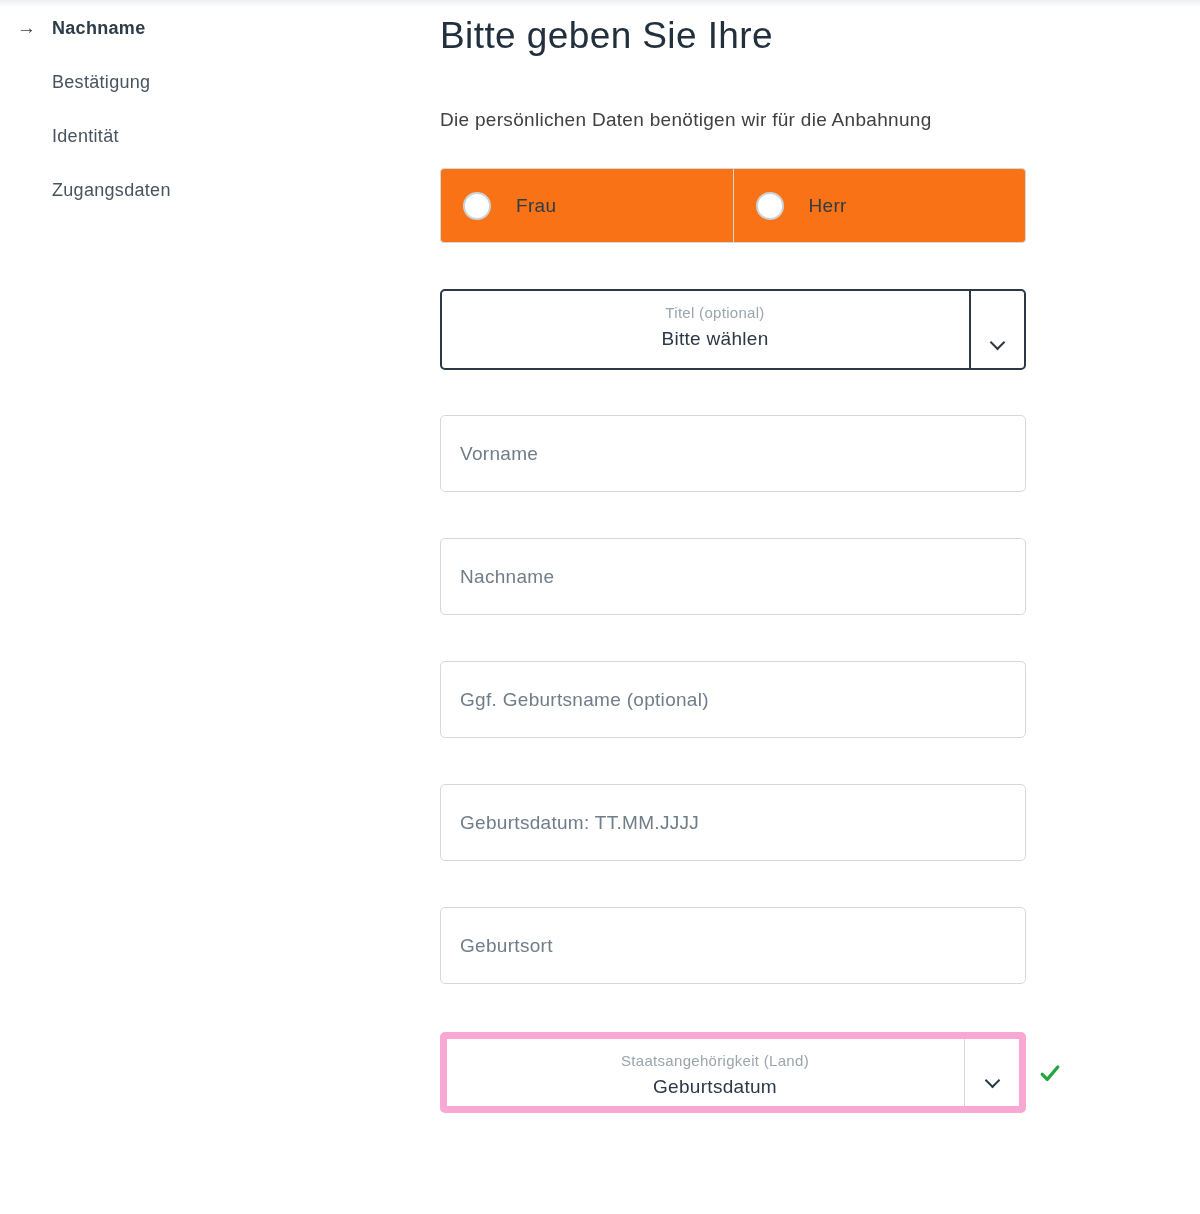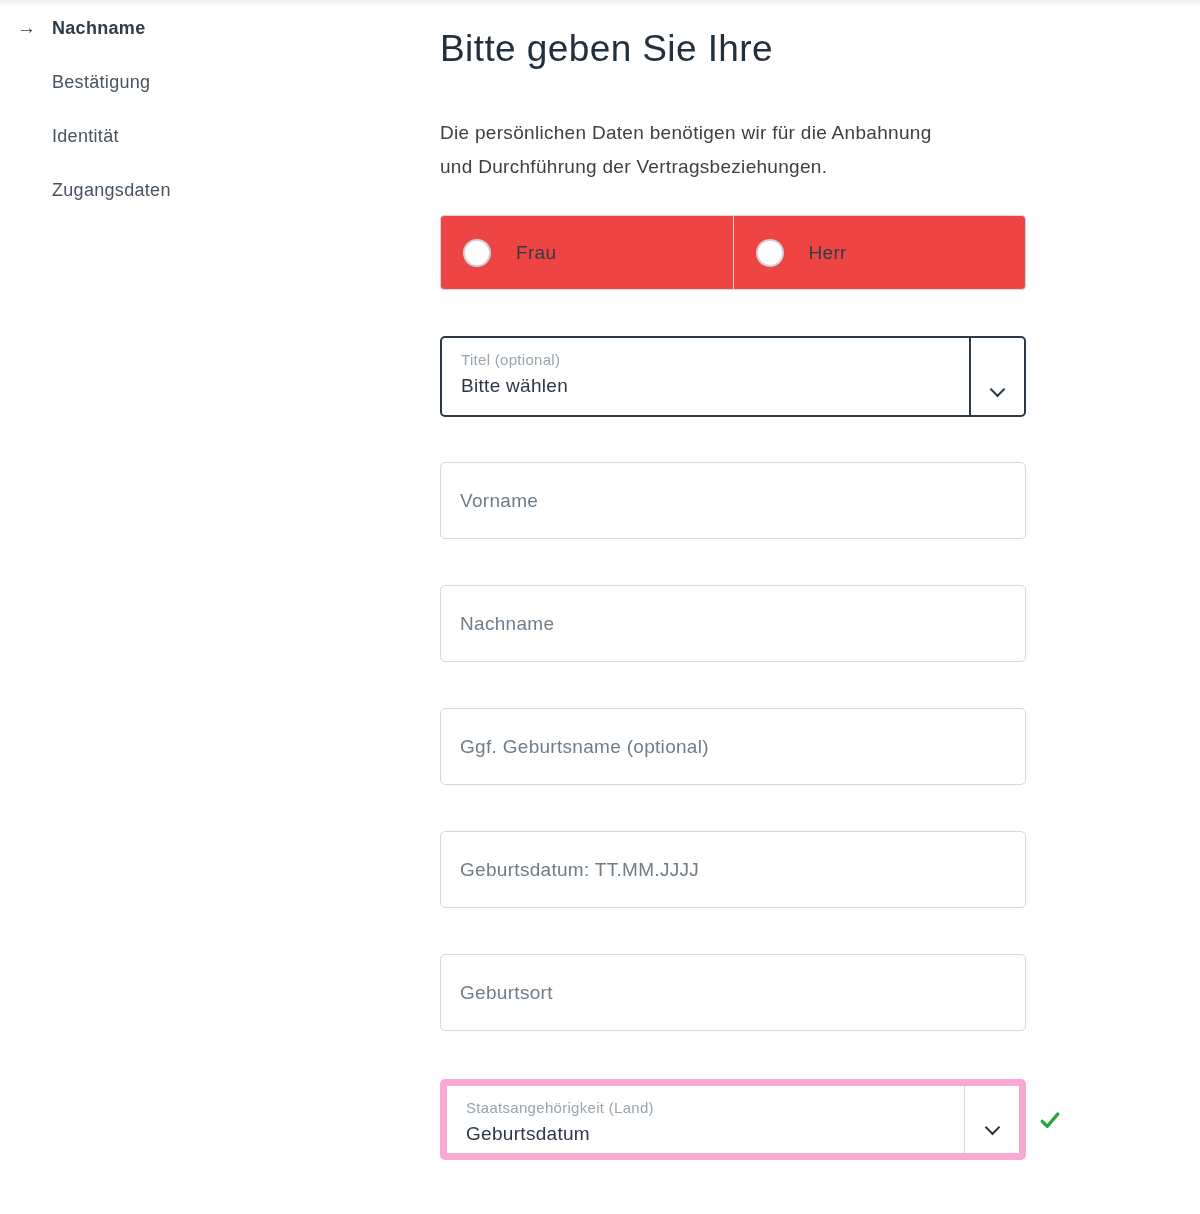--- a/index.html
+++ b/index.html
@@ -29,41 +29,41 @@
   }
   .step + .step { margin-top: 28px; }
   .step.active { font-weight: bold; color: #2e3c48; }
   .arrow-icon {
     position: absolute; left: 17px; top: 0;
     font-size: 19px; line-height: 26px; color: #2e3c48;
     font-weight: bold;
   }
 
   
-  .main { position: absolute; left: 440px; top: 17px; width: 640px; }
+  .main { position: absolute; left: 440px; top: 4px; width: 640px; }
   .page-title {
     padding-top: 3px;
     font-size: 37px; line-height: 57px;
     font-weight: 400; letter-spacing: .4px;
     color: #22303e;
   }
   .page-desc {
     margin-top: 39px;
     font-size: 19px; line-height: 34px;
     letter-spacing: .3px;
     color: #404040;
   }
 
   
   .radio-group {
     margin-top: 31px;
     width: 586px; height: 75px;
     border: 1px solid #d5d9dd; border-radius: 4px;
     display: flex;
-    background: #ef4444;
+    background: #f97316;
   }
   .radio-option {
     flex: 1;
     display: flex; align-items: center;
     padding-left: 22px; gap: 25px;
     cursor: pointer;
   }
   .radio-option + .radio-option { border-left: 1px solid #d5d9dd; }
   .radio-circle {
     width: 28px; height: 28px; flex: 0 0 28px;
@@ -76,21 +76,21 @@
   
   .select {
     width: 586px; height: 81px;
     border-radius: 5px;
     display: flex;
     background: #fff;
     cursor: pointer;
   }
   .select.dark { border: 2px solid #2b3845; margin-top: 46px; }
   .select.light { border: 7px solid #f9a8d4; }
-  .select-main { flex: 1; padding: 13px 0 0 19px; overflow: hidden; }
+  .select-main { flex: 1; padding: 13px 0 0 19px; overflow: hidden; text-align: center; }
   .select-label {
     display: block;
     font-size: 15px; letter-spacing: .3px;
     color: #9aa5ad;
   }
   .select-value {
     display: block; margin-top: 7px;
     font-size: 19px; letter-spacing: .3px;
     color: #2b3845;
   }
@@ -149,21 +149,20 @@
   </div>
 </aside>
 
 <main class="main">
   <h1 class="page-title">
     <div>Bitte geben Sie Ihre</div>
   </h1>
 
   <p class="page-desc">
     <span>Die persönlichen Daten benötigen wir für die Anbahnung</span><br>
-    <span>und Durchführung der Vertragsbeziehungen.</span>
   </p>
 
   <div class="radio-group">
     <div class="radio-option">
       <span class="radio-circle"></span>
       <span class="radio-label">Frau</span>
     </div>
     <div class="radio-option">
       <span class="radio-circle"></span>
       <span class="radio-label">Herr</span>

